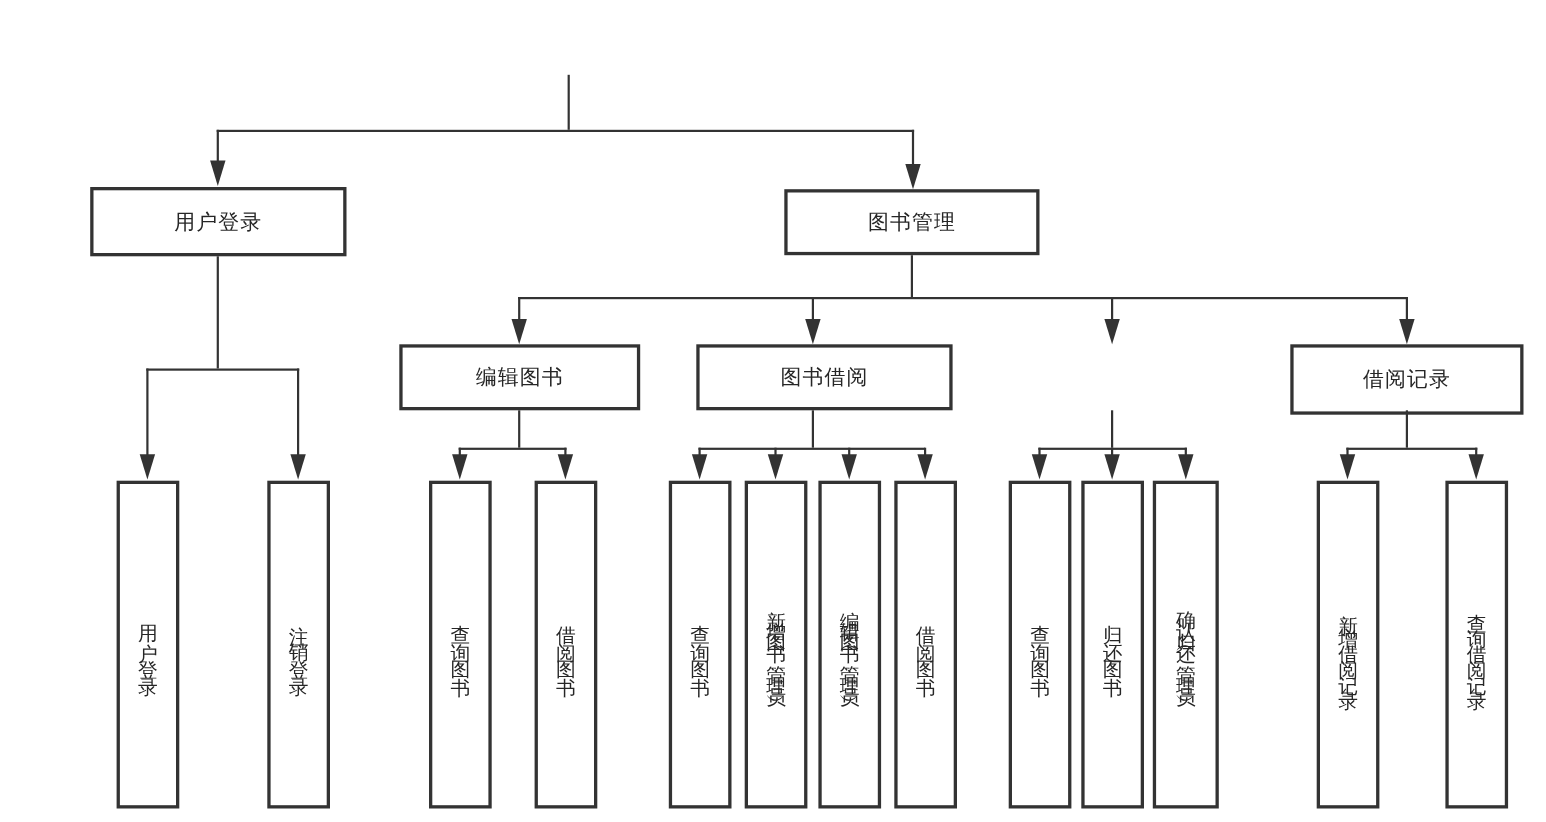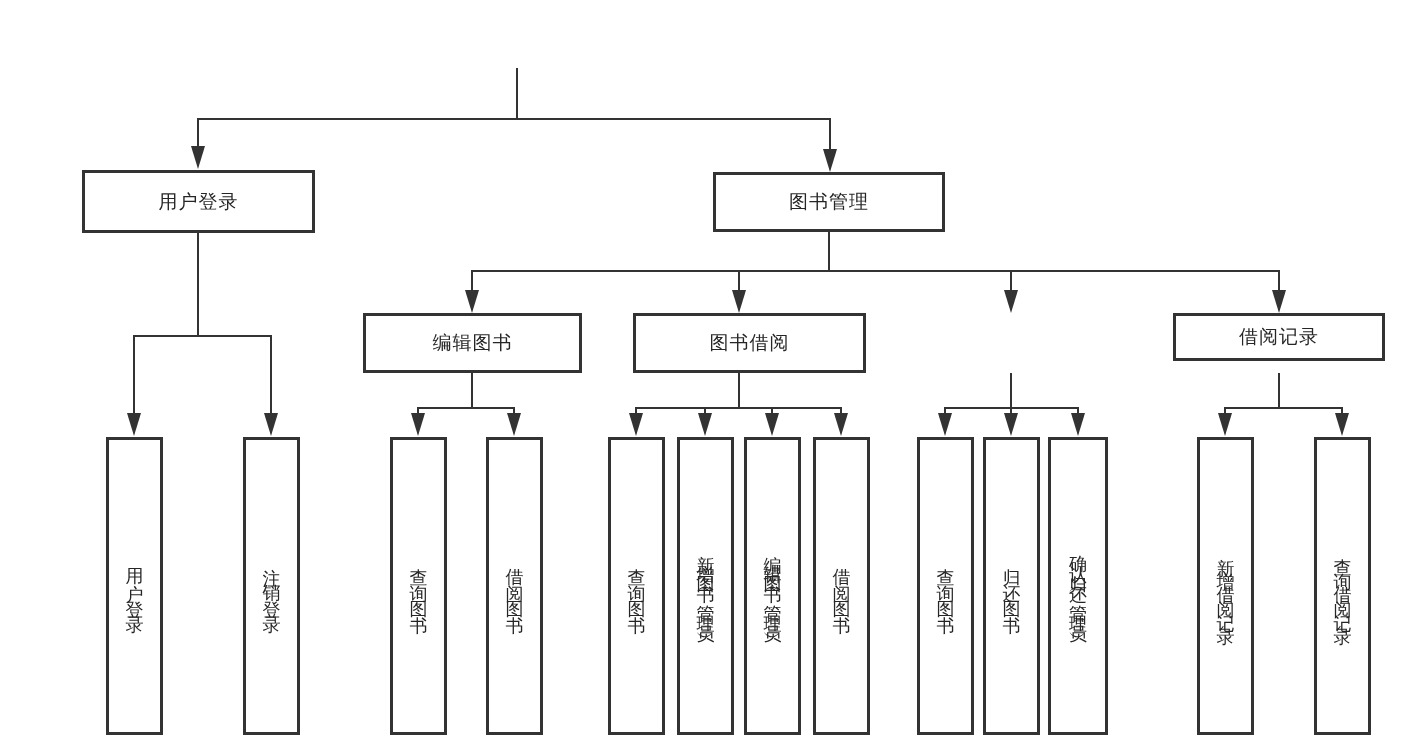--- a/index.html
+++ b/index.html
@@ -90,21 +90,21 @@
   <div class="arrow" style="left:1004px; top:290px;"></div>
   <div class="vline" style="left:1278px; top:270px; width:2px; height:22px;"></div>
   <div class="arrow" style="left:1272px; top:290px;"></div>
 
   <div class="box" style="left:363px; top:313px; width:219px; height:60px;">
     <span>编辑图书</span>
   </div>
   <div class="box" style="left:633px; top:313px; width:233px; height:60px;">
     <span>图书借阅</span>
   </div>
-  <div class="box" style="left:1173px; top:313px; width:212px; height:48px;">
+  <div class="box" style="left:1173px; top:313px; width:212px; height:64px;">
     <span>借阅记录</span>
   </div>
 
   <div class="vline" style="left:471px; top:373px; width:2px; height:34px;"></div>
   <div class="hline" style="left:417px; top:407px; width:98px; height:2px;"></div>
   <div class="vline" style="left:417px; top:407px; width:2px; height:8px;"></div>
   <div class="arrow" style="left:411px; top:413px;"></div>
   <div class="vline" style="left:513px; top:407px; width:2px; height:8px;"></div>
   <div class="arrow" style="left:507px; top:413px;"></div>
 

